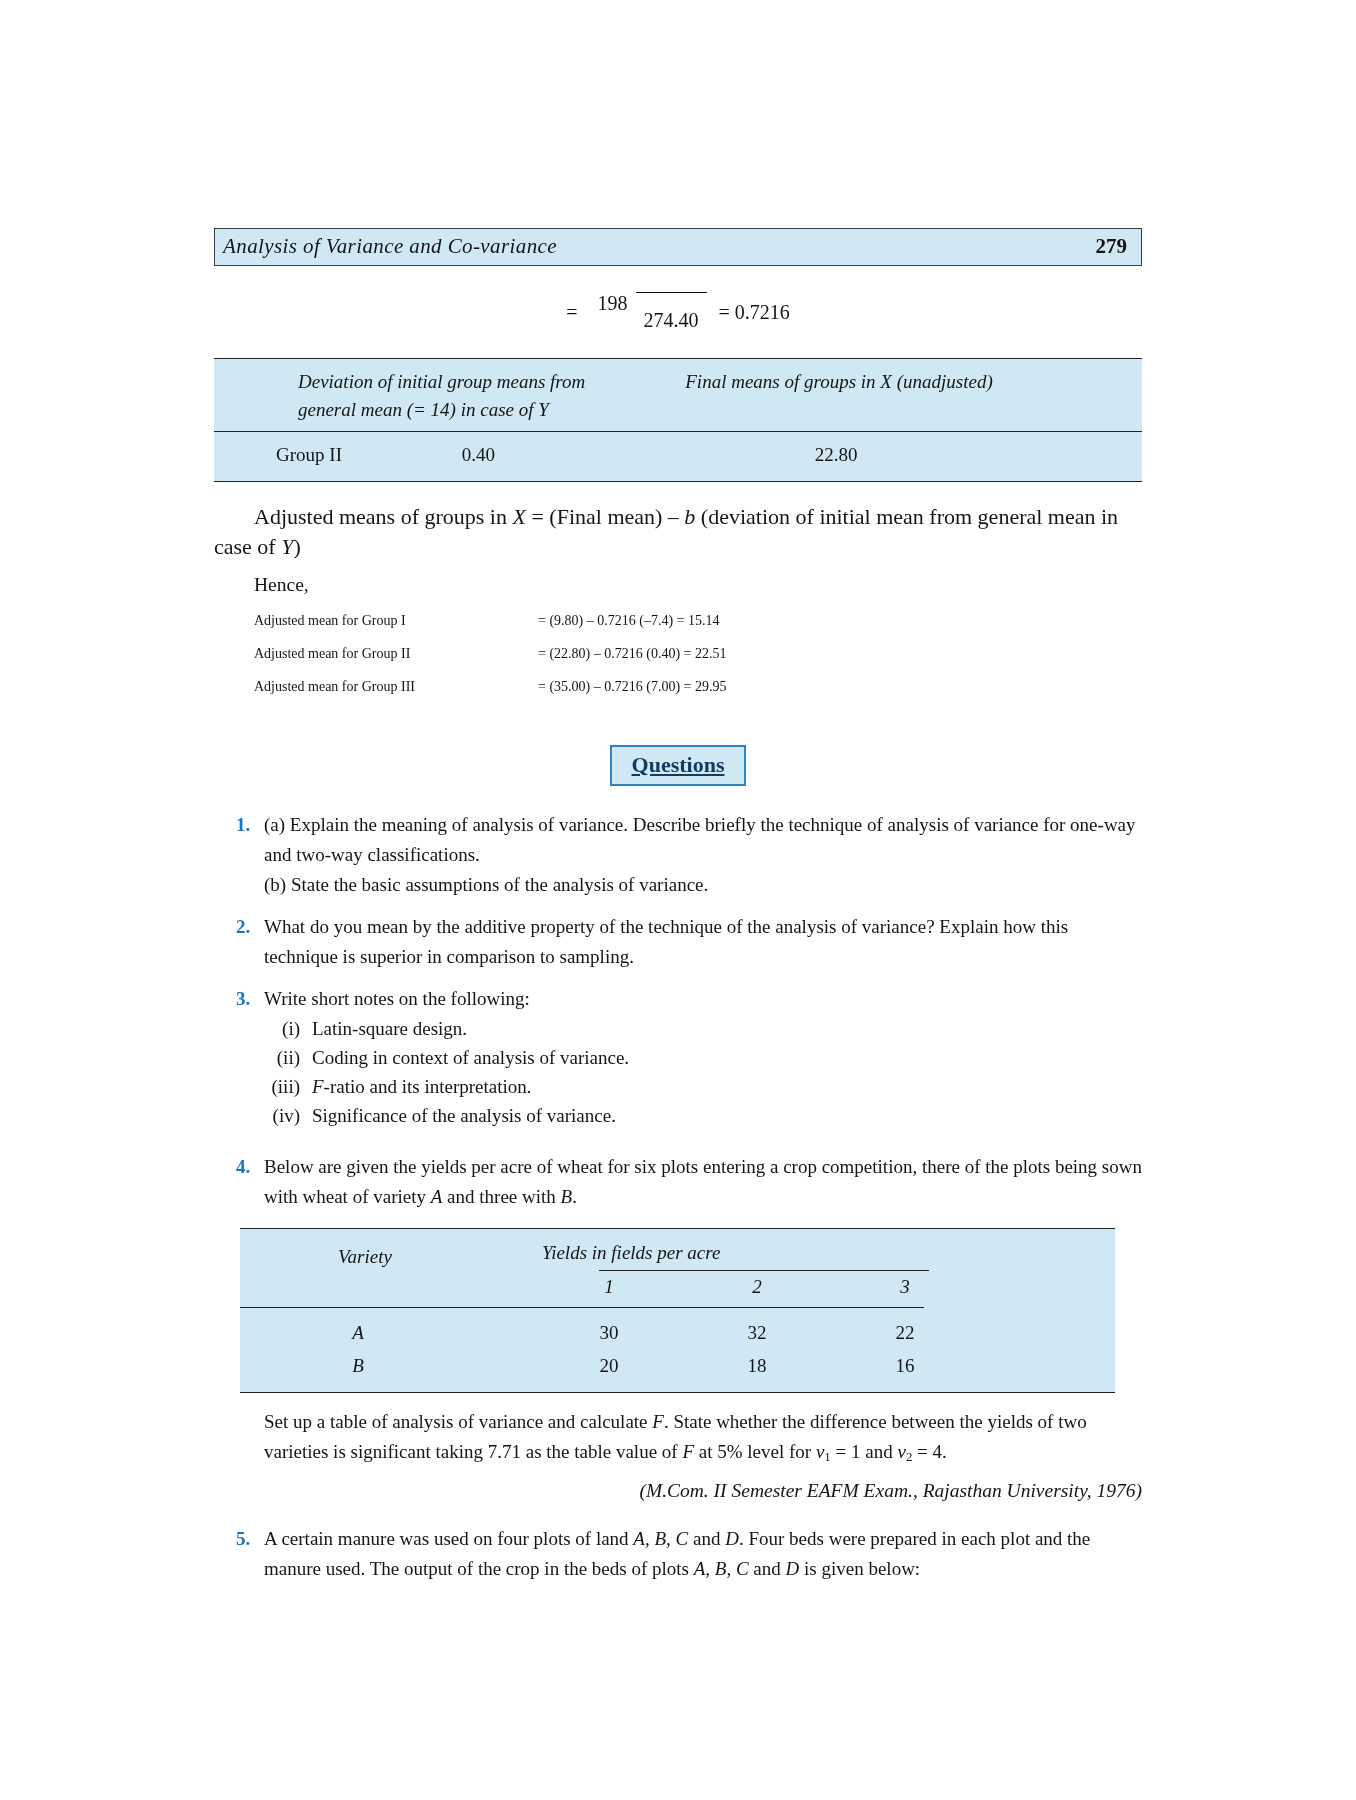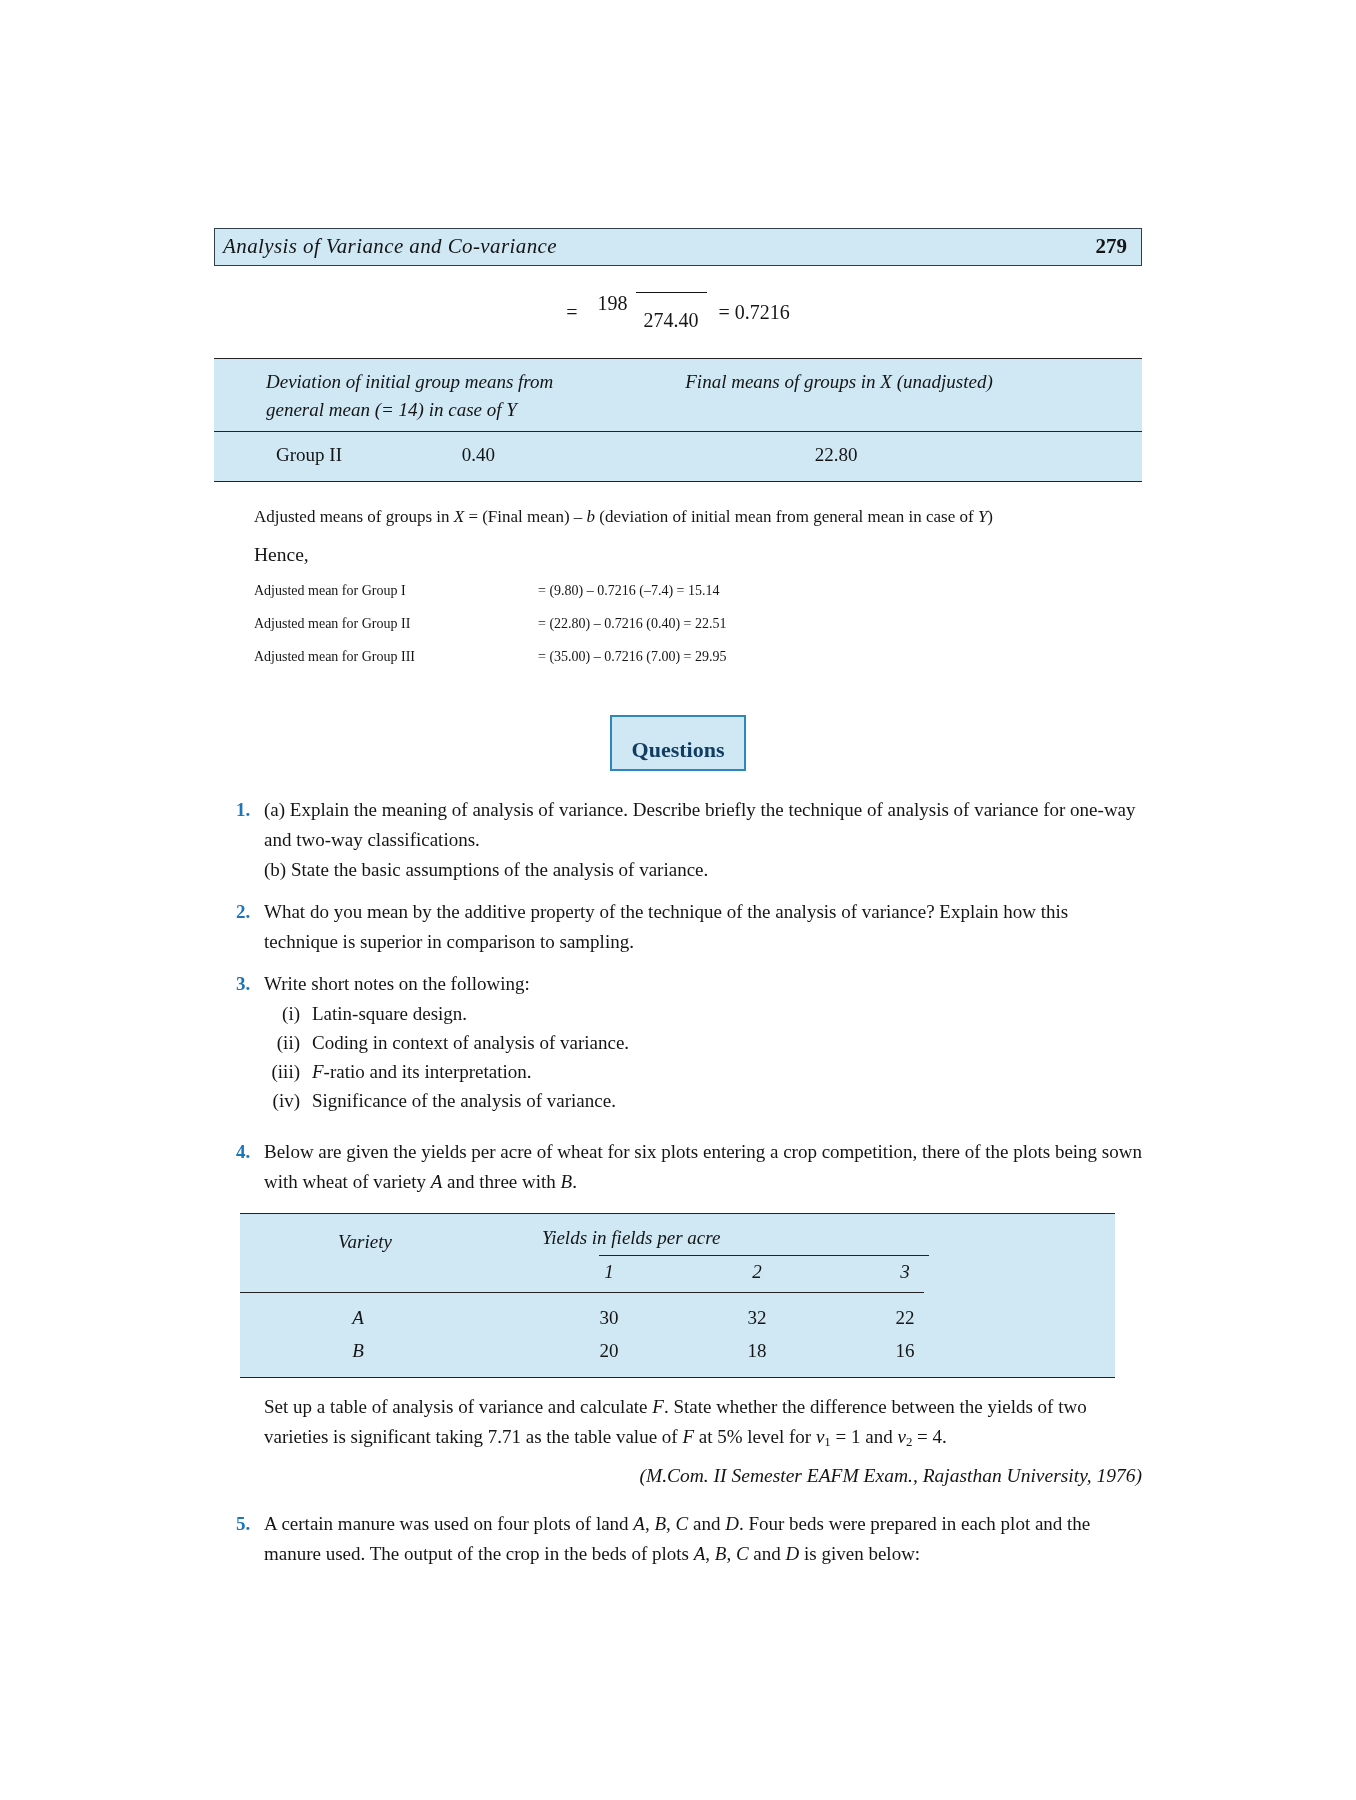--- a/index.html
+++ b/index.html
@@ -33,43 +33,43 @@
   .frac .den { border-top:1.6px solid #111; padding:16px 8px 0 8px; }
 
   
   .table1 {
     margin-top:26px; background:#cfe8f4;
     border-top:1.5px solid #222; border-bottom:1.5px solid #222;
     font-size:19px;
   }
   .t1-header { display:flex; padding:9px 0 7px 0; border-bottom:1.5px solid #222;
                font-style:italic; line-height:28px; }
-  .t1-h1 { width:402px; padding-left:52px; box-sizing:border-box; }
+  .t1-h1 { width:402px; padding-left:84px; box-sizing:border-box; }
   .t1-h2 { flex:1; text-align:center; padding-right:80px; }
   .t1-body { padding:7px 0 11px 0; }
   .t1-row { display:flex; line-height:31px; }
   .t1-label { width:150px; margin-left:62px; }
   .t1-dev   { width:69px; text-align:right; }
   .t1-final { width:120px; text-align:center; margin-left:281px; }
 
   
-  .adj-intro { margin:20px 0 0 0; text-indent:40px; font-size:17px; line-height:30px; }
+  .adj-intro { margin:20px 0 0 0; text-indent:40px; font-size:22px; line-height:30px; }
   .hence { margin:8px 0 0 40px; font-size:19.5px; line-height:30px; }
   .adj-lines { margin:4px 0 0 40px; }
   .adj-line { display:flex; font-size:14px; line-height:33px;gap:12px; }
   .adj-label { width:272px; flex:none; }
 
   
   .questions-wrap { text-align:center; margin-top:42px; }
   .questions-box {
     display:inline-block;
     background:#cfe8f4;
     border:2px solid #2e86c1;
-    padding:20px 20px 6px 20px;
-    font-weight:bold; font-size:22px; color:#123d63;
+    padding:5px 20px 6px 20px;
+    font-weight:bold; font-size:22px; color:#123d63;text-decoration:underline;
   }
 
   
   .q-list { margin-top:24px; }
   .q-item { display:flex; margin-top:12px; font-size:19px; line-height:30px; }
   .q-num  { width:28px; padding-left:22px; flex:none; color:#1b75bc; font-weight:bold; }
   .q-body { flex:1; }
   .q-body p { margin:0; }
   .q-sub { display:flex; line-height:29px; }
   .q-sub-marker { width:36px; text-align:right; margin-right:12px; flex:none; }

